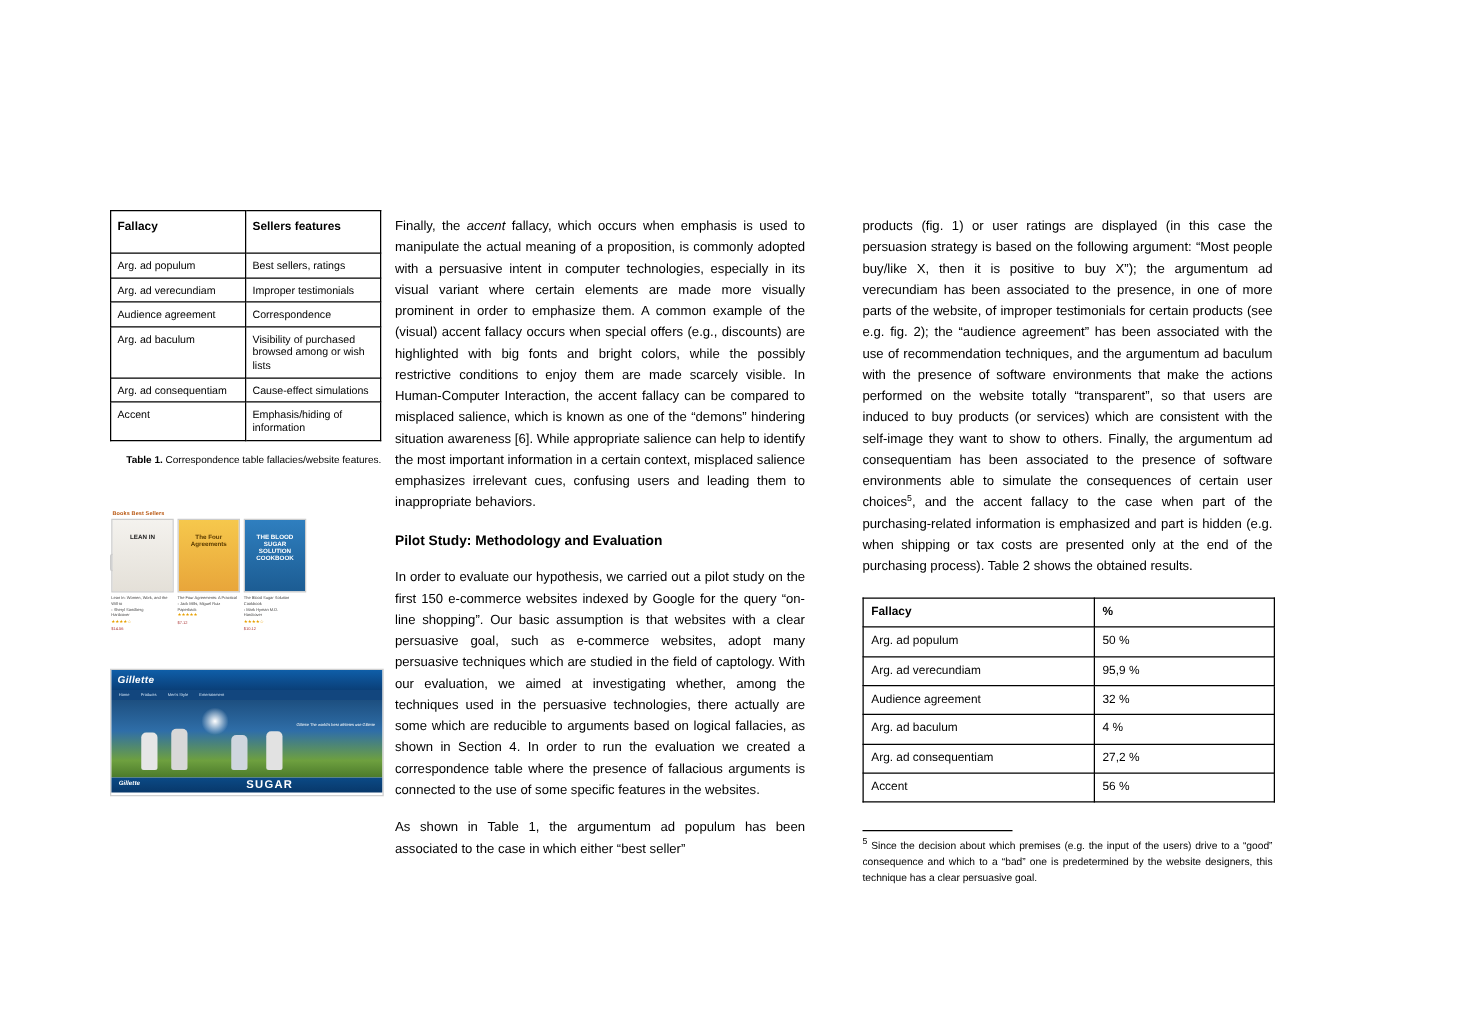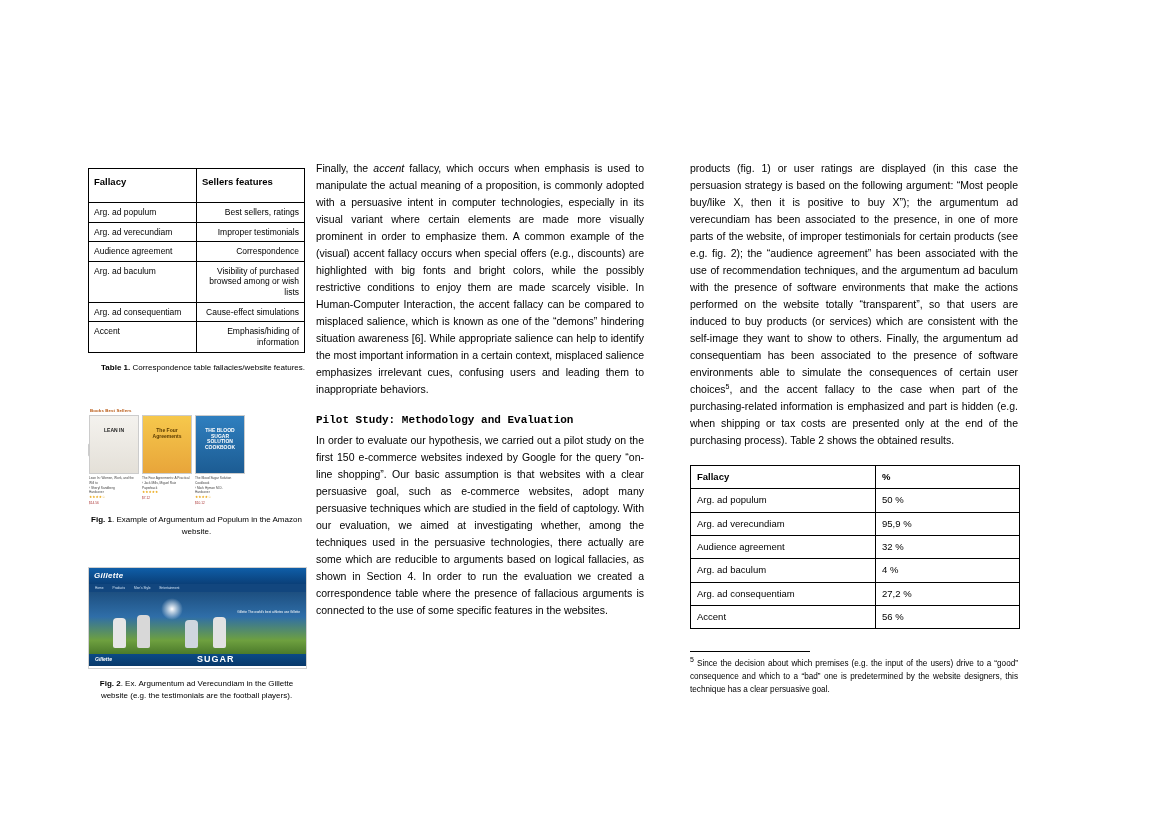--- a/index.html
+++ b/index.html
@@ -43,21 +43,21 @@
     text-align: left;
     font-weight: normal;
   }
   table.corr thead th {
     font-weight: bold;
     font-size: 9.5px;
     padding: 7px 5px 14px 5px;
     vertical-align: top;
   }
   table.corr td.c1 { width: 104px; }
-  table.corr td.c2 { width: 111px; text-align: right; }
+  table.corr td.c2 { width: 111px; }
 
   .caption {
     font-size: 8px;
     line-height: 1.45;
     margin-top: 9px;
     text-align: right;
   }
   .caption b { font-weight: bold; }
   .caption.center { text-align: center; }
 
@@ -216,28 +216,27 @@
   .col3 {
     position: absolute;
     left: 690px;
     top: 160px;
     width: 328px;
   }
   p.body {
     font-size: 10.5px;
     line-height: 1.62;
     text-align: justify;
-    margin: 0 0 11px 0;
+    margin: 13px 0 11px 0;
   }
   h2.sec {
     font-size: 11px;
     font-weight: bold;
     margin: 15px 0 4px 0;
     line-height: 1.4;
-    font-family: Liberation Mono, monospace;
   }
   .ital { font-style: italic; }
   sup { font-size: 7px; vertical-align: super; line-height: 0; }
 
   
   table.res {
     border-collapse: collapse;
     width: 305px;
     table-layout: fixed;
     margin-top: 16px;
@@ -353,23 +352,20 @@
             <div>The Blood Sugar Solution Cookbook</div>
             <div>› Mark Hyman M.D.</div>
             <div>Hardcover</div>
             <div class="stars">★★★★☆</div>
             <div class="price">$10.12</div>
           </div>
         </div>
       </div>
     </div>
 
-    <div class="caption center">
-      <b>Fig. 1</b><span>. Example of Argumentum ad Populum in the Amazon website.</span>
-    </div>
 
     <div class="fig2">
       <div class="topbar">
         <div class="logo">Gillette</div>
       </div>
       <div class="navbar">
         <span>Home</span>
         <span>Products</span>
         <span>Men's Style</span>
         <span>Entertainment</span>
@@ -382,33 +378,31 @@
         <div class="player p4"></div>
         <div class="caption-txt">Gillette
 The world’s best athletes use Gillette</div>
       </div>
       <div class="botbar">
         <div class="blogo">Gillette</div>
         <div class="big">SUGAR</div>
       </div>
     </div>
 
-    <div class="caption center">
-      <b>Fig. 2</b><span>. Ex. Argumentum ad Verecundiam in the Gillette website (e.g. the testimonials are the football players).</span>
-    </div>
 
   </div>
 
   <div class="col2">
     <p class="body"><span>Finally, the </span><span class="ital">accent</span><span> fallacy, which occurs when emphasis is used to manipulate the actual meaning of a proposition, is commonly adopted with a persuasive intent in computer technologies, especially in its visual variant where certain elements are made more visually prominent in order to emphasize them. A common example of the (visual) accent fallacy occurs when special offers (e.g., discounts) are highlighted with big fonts and bright colors, while the possibly restrictive conditions to enjoy them are made scarcely visible. In Human-Computer Interaction, the accent fallacy can be compared to misplaced salience, which is known as one of the “demons” hindering situation awareness [6]. While appropriate salience can help to identify the most important information in a certain context, misplaced salience emphasizes irrelevant cues, confusing users and leading them to inappropriate behaviors.</span></p>
 
     <h2 class="sec">Pilot Study: Methodology and Evaluation</h2>
 
     <p class="body">In order to evaluate our hypothesis, we carried out a pilot study on the first 150 e-commerce websites indexed by Google for the query “on-line shopping”. Our basic assumption is that websites with a clear persuasive goal, such as e-commerce websites, adopt many persuasive techniques which are studied in the field of captology. With our evaluation, we aimed at investigating whether, among the techniques used in the persuasive technologies, there actually are some which are reducible to arguments based on logical fallacies, as shown in Section 4. In order to run the evaluation we created a correspondence table where the presence of fallacious arguments is connected to the use of some specific features in the websites.</p>
 
+    <p class="body">As shown in Table 1, the argumentum ad populum has been associated to the case in which either “best seller”</p>
   </div>
 
   <div class="col3">
     <p class="body"><span>products (fig. 1) or user ratings are displayed (in this case the persuasion strategy is based on the following argument: “Most people buy/like X, then it is positive to buy X”); the argumentum ad verecundiam has been associated to the presence, in one of more parts of the website, of improper testimonials for certain products (see e.g. fig. 2); the “audience agreement” has been associated with the use of recommendation techniques, and the argumentum ad baculum with the presence of software environments that make the actions performed on the website totally “transparent”, so that users are induced to buy products (or services) which are consistent with the self-image they want to show to others. Finally, the argumentum ad consequentiam has been associated to the presence of software environments able to simulate the consequences of certain user choices</span><sup>5</sup><span>, and the accent fallacy to the case when part of the purchasing-related information is emphasized and part is hidden (e.g. when shipping or tax costs are presented only at the end of the purchasing process). Table 2 shows the obtained results.</span></p>
 
     <table class="res">
       <thead>
         <tr>
           <th class="k">Fallacy</th>
           <th class="v">%</th>

